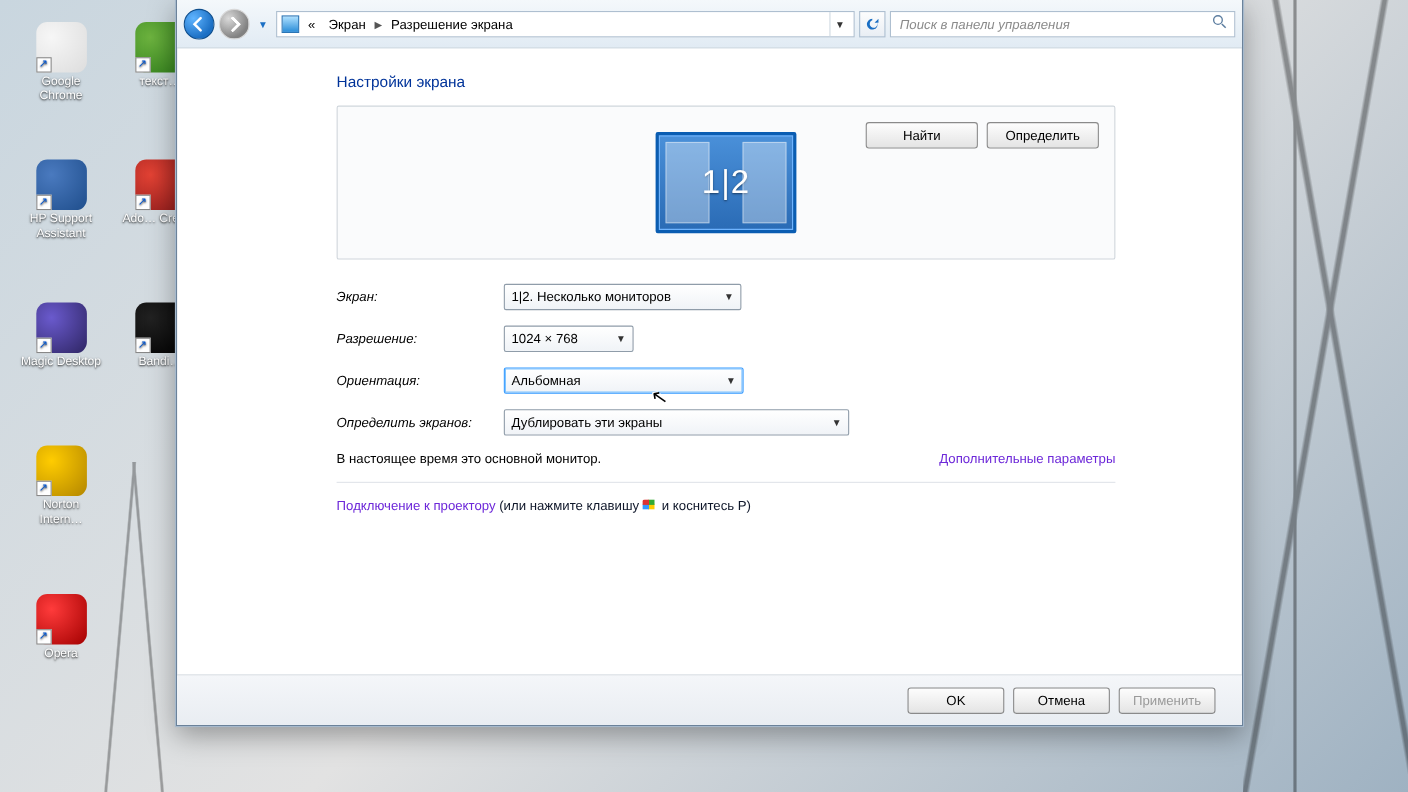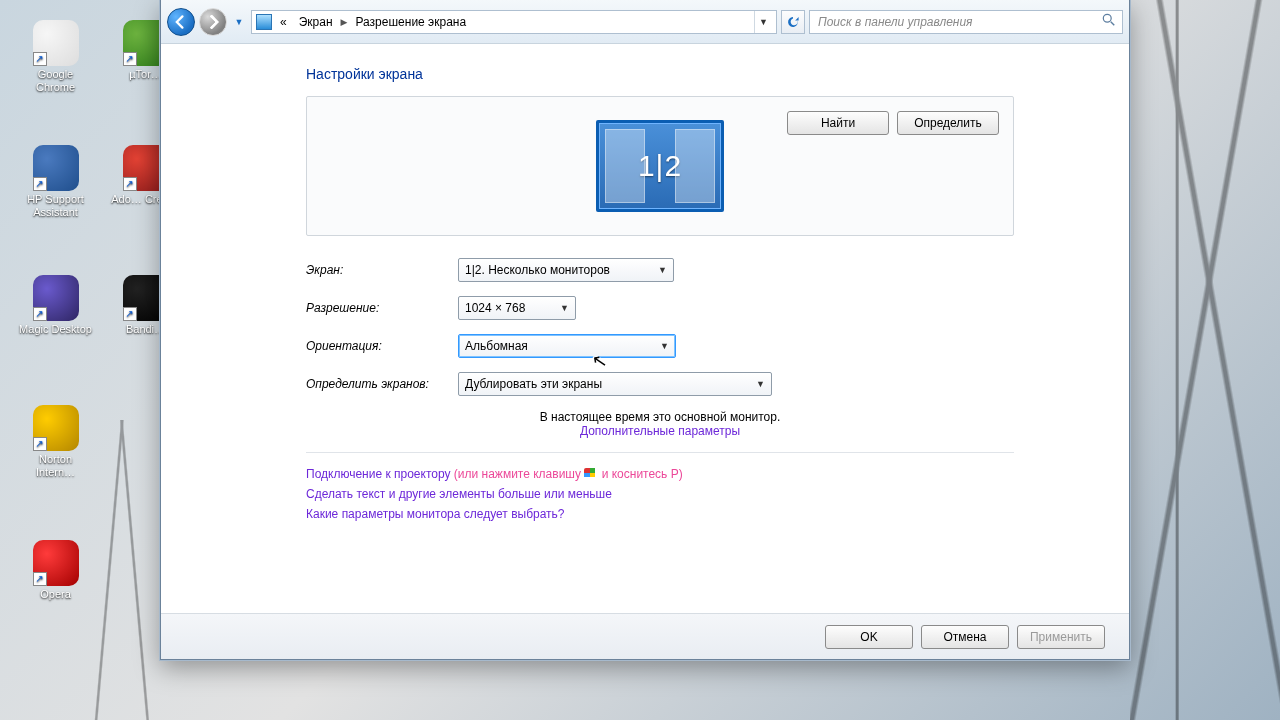--- a/index.html
+++ b/index.html
@@ -75,24 +75,24 @@
   .row label { width:152px; color:#000;font-style:italic; }
   .combo {
     height:24px; border:1px solid #8f9ca9; border-radius:2px; background:linear-gradient(#fff,#f0f3f7);
     display:flex; align-items:center; padding:0 6px; cursor:pointer; position:relative;
   }
   .combo .cv { flex:1; white-space:nowrap; }
   .combo .cd { font-size:9px; color:#333; padding-left:6px; }
   .combo.focus { border-color:#3399ff; box-shadow:0 0 0 1px #7fc3ff inset; }
 
   .divider { border-top:1px solid #e0e4e9; margin:14px 0 10px; }
-  .statusrow { display:flex; justify-content:space-between; align-items:center; margin-bottom:6px;flex-direction:column; }
+  .statusrow { display:flex; justify-content:space-between; align-items:center; margin-bottom:6px; }
   a.link { color:#6d28d9; text-decoration:none; cursor:pointer; }
   .proj { margin:14px 0 6px; }
-  .proj .static { color:#ec4899; }
+  .proj .static { color:#0f172a; }
   .winkey { display:inline-block; width:14px; height:12px; background:#000; border-radius:2px; vertical-align:-2px;
     background:
       linear-gradient(#d33,#d33) 0 0/45% 45% no-repeat,
       linear-gradient(#3a3,#3a3) 55% 0/45% 45% no-repeat,
       linear-gradient(#39f,#39f) 0 55%/45% 45% no-repeat,
       linear-gradient(#fc0,#fc0) 55% 55%/45% 45% no-repeat;
   }
   .linklist a { display:block; margin:6px 0; }
 
   .footer {
@@ -127,21 +127,21 @@
       <div class="dicon" style="top: 20px; left: 18px;">
         <div class="blob" style="background:radial-gradient(circle at 30% 30%, #f6f6f6, #dddddd);">
           <div class="shortcut">↗</div>
         </div>
         <span>Google Chrome</span>
       </div>
       <div class="dicon" style="top: 20px; left: 108px;">
         <div class="blob" style="background:radial-gradient(circle at 30% 30%, #6db33f, #2e7d1a);">
           <div class="shortcut">↗</div>
         </div>
-        <span>µTor…</span>
+        <span>текст…</span>
       </div>
       <div class="dicon" style="top: 145px; left: 18px;">
         <div class="blob" style="background:radial-gradient(circle at 30% 30%, #4a7abf, #1f4e8c);">
           <div class="shortcut">↗</div>
         </div>
         <span>HP Support Assistant</span>
       </div>
       <div class="dicon" style="top: 145px; left: 108px;">
         <div class="blob" style="background:radial-gradient(circle at 30% 30%, #e34234, #8b1a1a);">
           <div class="shortcut">↗</div>
@@ -265,24 +265,20 @@
       <span>В настоящее время это основной монитор.</span>
       <a class="link">Дополнительные параметры</a>
     </div>
 
     <div class="divider"></div>
 
     <div class="proj">
       <a class="link">Подключение к проектору</a><span class="static"> (или нажмите клавишу </span><span class="winkey"></span><span class="static"> и коснитесь P)</span>
     </div>
 
-    <div class="linklist">
-      <a class="link">Сделать текст и другие элементы больше или меньше</a>
-      <a class="link">Какие параметры монитора следует выбрать?</a>
-    </div>
   </div>
 
   <div class="footer">
     <button class="wbtn">OK</button>
     <button class="wbtn">Отмена</button>
     <button class="wbtn disabled">Применить</button>
   </div>
 </div>
 
 <div class="cursor">↖</div>

